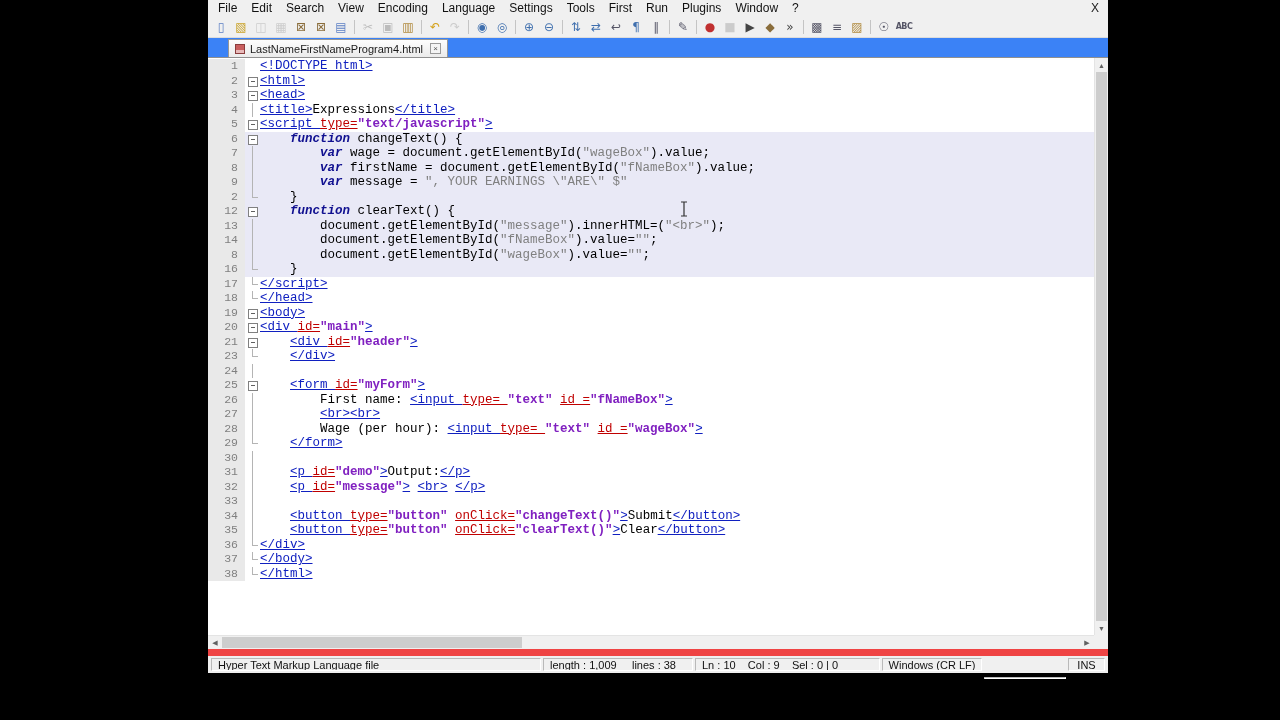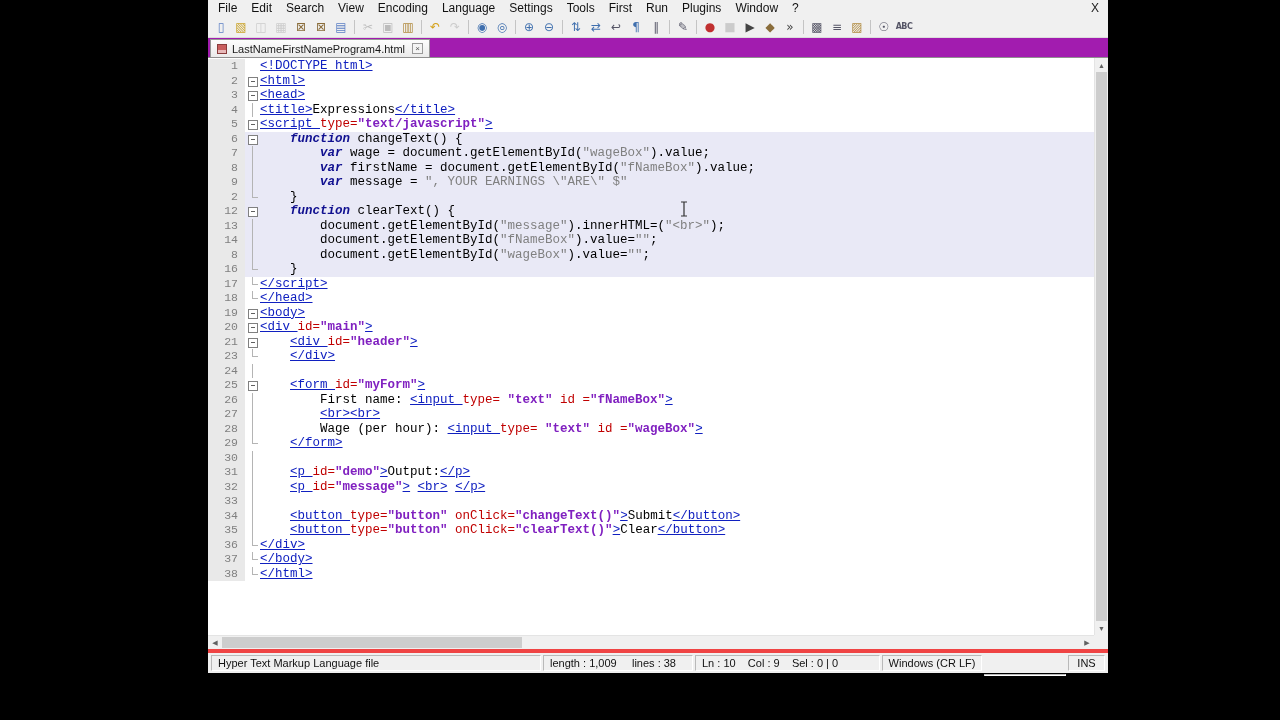--- a/index.html
+++ b/index.html
@@ -20,22 +20,22 @@
   .toolbar { height:22px; display:flex; align-items:center; padding-left:3px;
              border-bottom:1px solid #dcdcdc; }
   .tb-btn { width:18px; height:18px; display:inline-flex; align-items:center;
             justify-content:center; font-size:12px; margin:0 1px;
             font-family:"DejaVu Sans", sans-serif; border-radius:2px; }
   .tb-btn.txt { font-size:8px; font-weight:bold; letter-spacing:-0.5px; }
   .tb-btn.dis { opacity:.42; }
   .tb-sep { width:1px; height:14px; background:#c4c4c4; margin:0 3px; }
 
   
-  .tabbar { height:19px; background:#a21caf; display:flex; align-items:flex-end;
-            padding-left:2px; }
+  .tabbar { height:19px; background:#3b82f6; display:flex; align-items:flex-end;
+            padding-left:20px; }
   .tab { height:18px; display:inline-flex; align-items:center; padding:0 6px;
          background:linear-gradient(#fdfdfd,#ebebeb); border:1px solid #969696;
          border-bottom:none; font-size:11px; color:#1a1a1a; }
   .tab-icon { width:10px; height:10px; background:#c95f5f; border:1px solid #8a3d3d;
               margin-right:5px; box-shadow:inset 0 -3px 0 #e8baba; }
   .tab-close { margin-left:7px; width:11px; height:11px; border:1px solid #9a9a9a;
                background:#f4f4f4; color:#555; font-size:8px; line-height:9px;
                display:inline-flex; align-items:center; justify-content:center; }
 
   
@@ -57,21 +57,21 @@
   .fold.box::after  { content:""; position:absolute; left:6px; top:7px; width:4px;
                       height:1px; background:#606060; }
   .fold.cont::before { content:""; position:absolute; left:7px; top:0; bottom:0;
                        width:1px; background:#b4b4b4; }
   .fold.end::before { content:""; position:absolute; left:7px; top:0; height:8px;
                       width:1px; background:#b4b4b4; }
   .fold.end::after  { content:""; position:absolute; left:7px; top:7px; width:6px;
                       height:1px; background:#b4b4b4; }
 
   .sg-tag { color:var(--tag);text-decoration:underline; }
-  .sg-attr { color:var(--attr); }
+  .sg-attr { color:var(--attr);text-decoration:underline; }
   .sg-val { color:var(--val); font-weight:bold; }
   .sg-kw { color:var(--kw); font-weight:bold; font-style:italic; }
   .sg-str { color:var(--str); }
   .sg-txt { color:#000; }
   .caret { position:absolute; top:1px; width:1px; height:12px; background:#000; }
 
   
   .vscroll { position:absolute; top:0; right:0; bottom:14px; width:14px;
              background:#f0f0f0; border-left:1px solid #e4e4e4; }
   .varr { height:14px; display:flex; align-items:center; justify-content:center;
@@ -85,21 +85,21 @@
   .harr { width:14px; display:flex; align-items:center; justify-content:center;
           font-size:7px; color:#606060; }
   .harr.right { position:absolute; right:0; }
   .hthumb { position:absolute; left:14px; width:300px; top:1px; bottom:1px;
             background:#cdcdcd; }
   .corner { position:absolute; right:0; bottom:0; width:14px; height:14px;
             background:#f0f0f0; }
 
   
   .statusbar { position:absolute; left:0; right:0; bottom:0; height:24px;
-               background:#f0f0f0; border-top:4px solid #ef4444; display:flex;
+               background:#f0f0f0; border-top:7px solid #ef4444; display:flex;
                align-items:stretch; font-size:11px; color:#111; padding:2px 2px; }
   .sb { border:1px solid; border-color:#b9b9b9 #ffffff #ffffff #b9b9b9;
         margin:0 1px; display:flex; align-items:center; padding:0 6px;
         white-space:pre; overflow:hidden; }
   .sb.s1 { flex:0 0 330px; }
   .sb.s2 { flex:0 0 150px; }
   .sb.s3 { flex:0 0 185px; }
   .sb.s4 { flex:0 0 100px; justify-content:center; }
   .sb.s5 { flex:0 0 82px; padding-left:26px;margin-top:19px; }
   .sb.s6 { flex:1; justify-content:center; }

